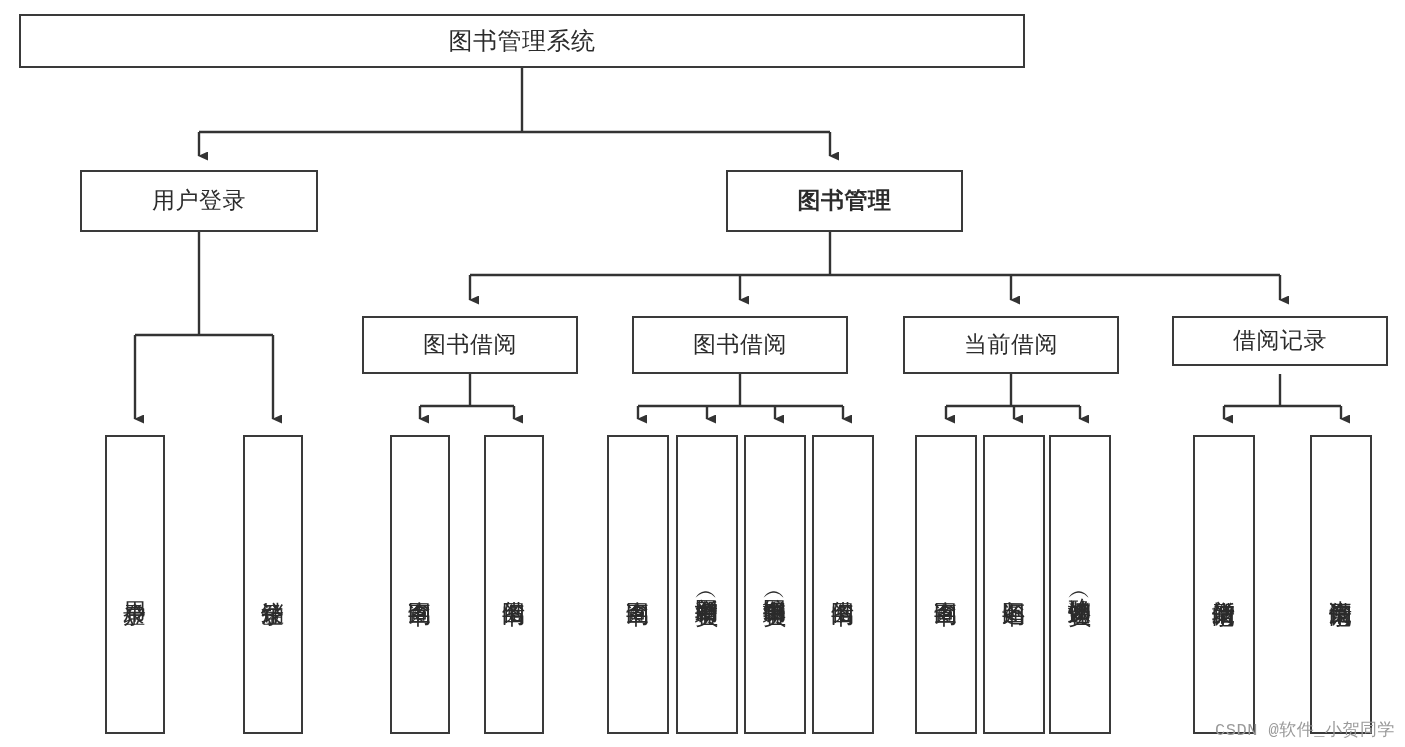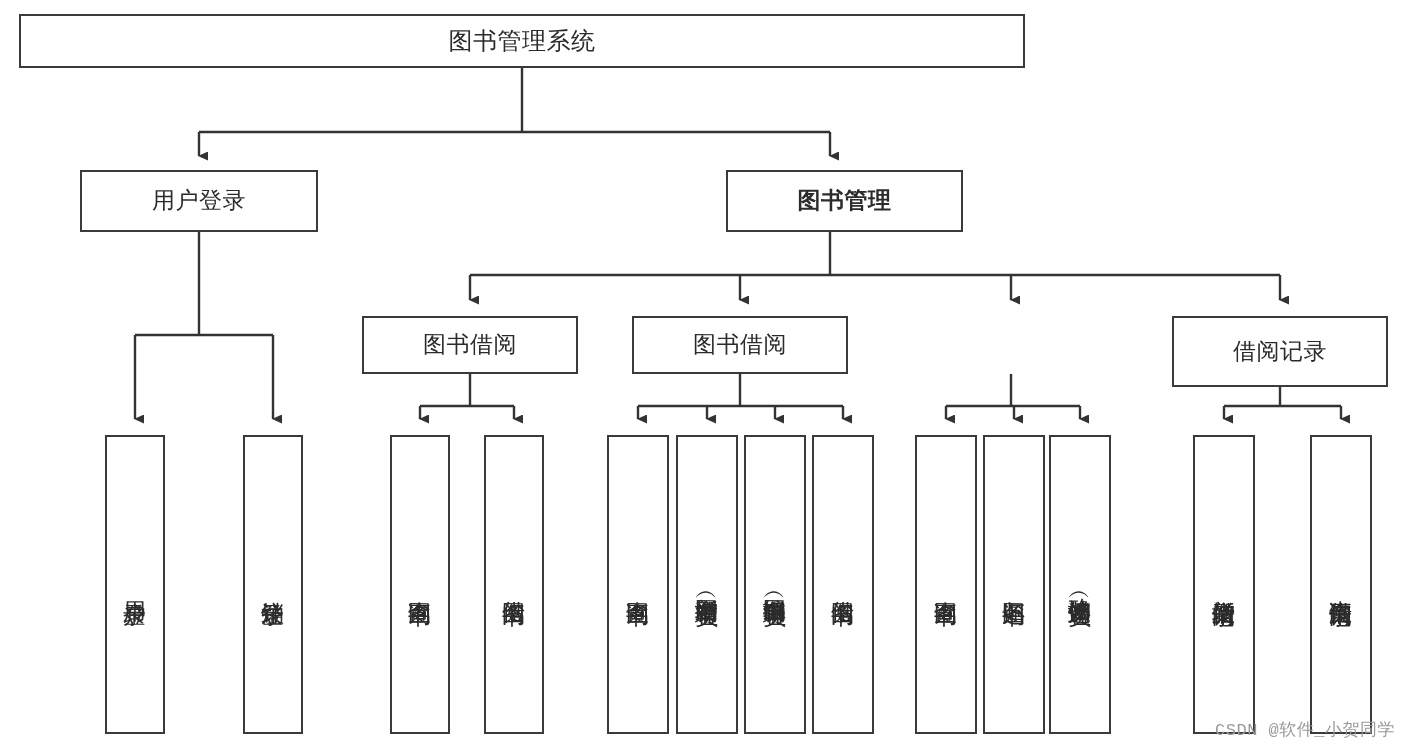--- a/index.html
+++ b/index.html
@@ -141,21 +141,24 @@
   <div class="node horiz" style="left:726px; top:170px; width:237px; height:62px;font-weight:bold;">
     <span class="node-label">图书管理</span>
   </div>
 
   <div class="node horiz" style="left:362px; top:316px; width:216px; height:58px;">
     <span class="node-label">图书借阅</span>
   </div>
   <div class="node horiz" style="left:632px; top:316px; width:216px; height:58px;">
     <span class="node-label">图书借阅</span>
   </div>
-  <div class="node horiz" style="left:1172px; top:316px; width:216px; height:71px;">
+  <div class="node horiz" style="left:903px; top:316px; width:216px; height:58px;">
+    <span class="node-label">当前借阅</span>
+  </div>
+  <div class="node horiz" style="left:1172px; top:316px; width:216px; height:50px;">
     <span class="node-label">借阅记录</span>
   </div>
 
   <div class="node vert" style="left:105px; top:435px; width:60px; height:299px;">
     <span class="node-label">用户登录</span>
   </div>
   <div class="node vert" style="left:243px; top:435px; width:60px; height:299px;">
     <span class="node-label">注销登录</span>
   </div>
 

